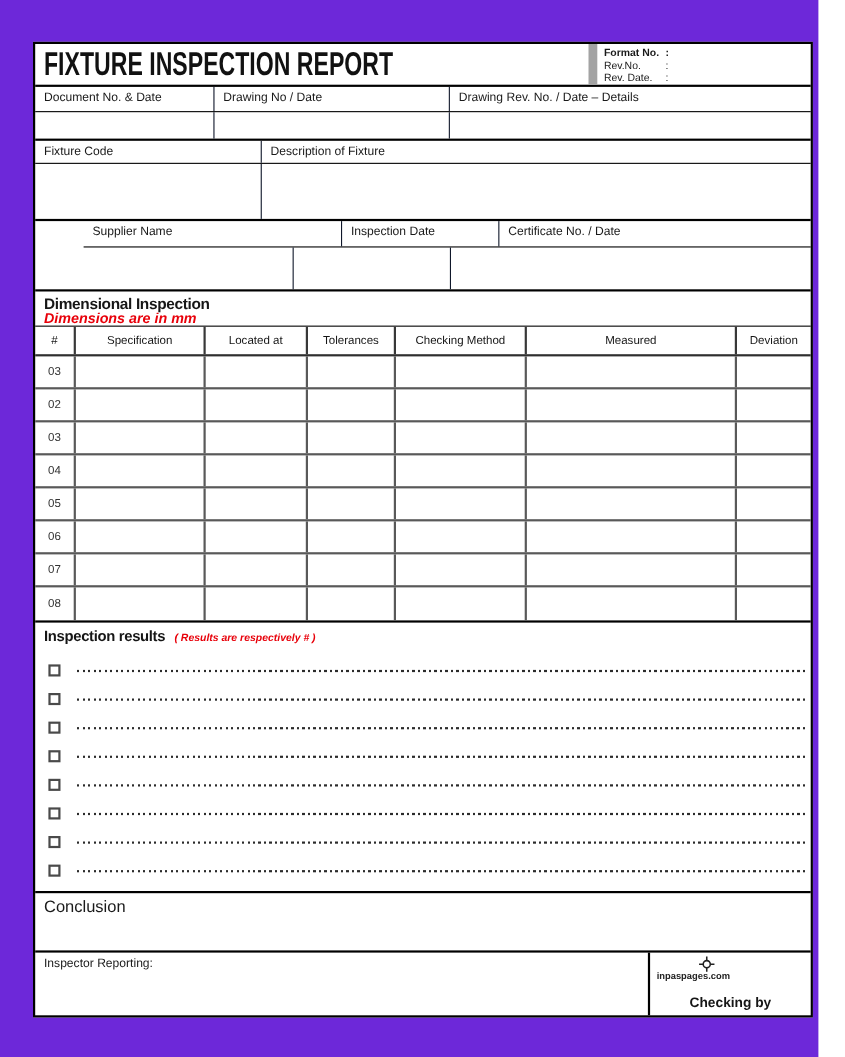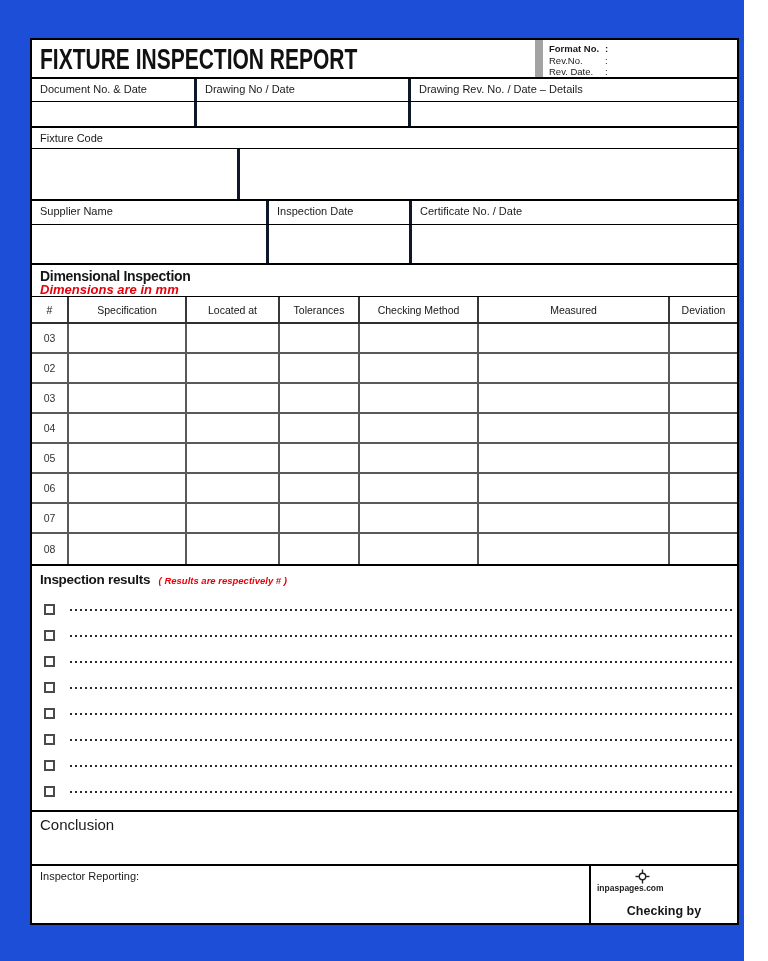--- a/index.html
+++ b/index.html
@@ -1,42 +1,42 @@
 <!DOCTYPE html>
 <html><head>
 <meta charset="utf-8">
 <style>
   * { margin:0; padding:0; box-sizing:border-box; }
   body { background:#fff; font-family:"Liberation Sans","DejaVu Sans",sans-serif; color:#111; }
-  .page { position:relative; width:744px; height:961px; background:#1d4ed8;text-decoration:underline; }
+  .page { position:relative; width:744px; height:961px; background:#6d28d9;text-decoration:underline; }
   .doc { position:absolute; left:30px; top:38px; width:709px; height:887px;
          border:2px solid #000; display:flex; flex-direction:column; background:#fff; }
 
   
   .hdr-row { height:39px; display:flex; border-bottom:2px solid #000; }
   .title-cell { flex:1; display:flex; align-items:center; padding-left:8px; overflow:hidden; }
   .report-title { font-size:30px; font-weight:bold; white-space:nowrap; letter-spacing:0px;
                   transform:scaleX(0.70); transform-origin:left center; }
   .format-box { width:202px; border-left:8px solid #a3a3a3; padding:3px 4px 0 6px;
                 font-size:9.5px; line-height:11.5px; color:#1a1a1a; }
   .fmt-row { display:flex; }
   .fmt-row .lbl { width:56px; }
   .fmt-row.bold { font-weight:bold; }
 
   
   .grid { display:grid; }
   .grid > div { padding:4px 0 0 8px; font-size:11px; color:#1a1a1a; }
-  .grid > div + div { border-left:3px solid #0f172a; }
+  .grid > div + div { border-left:1px solid #0f172a; }
   .lbl-row { border-bottom:1px solid #000; }
   .val-row { border-bottom:2px solid #000; }
   .cols-doc { grid-template-columns:162px 214px 1fr; }
   .cols-fix { grid-template-columns:205px 1fr; }
   .cols-sup { grid-template-columns:234px 143px 1fr; }
   .h23 { height:23px; } .h26 { height:26px; } .h21 { height:21px; }
-  .h52 { height:52px; } .h24 { height:24px; } .h40 { height:40px; }
+  .h52 { height:52px; } .h24 { height:24px;margin-left:44px; } .h40 { height:40px; }
 
   
   .dim-head { height:31px; padding:3px 0 0 8px; }
   .dim-title { font-weight:bold; font-size:14px; letter-spacing:-0.3px; color:#161616; }
   .dim-note { font-size:13px; font-style:italic; font-weight:bold; color:#e8000a; margin-top:-2px; }
   .dim-table { border-top:1px solid #000; border-bottom:2px solid #000; }
   .dim-grid { display:grid; grid-template-columns:35px 118px 93px 80px 119px 191px 1fr; }
   .dim-hrow { height:27px; border-bottom:2px solid #2f2f2f; }
   .dim-hrow > div { display:flex; align-items:center; justify-content:center;
                     font-size:10.5px; color:#161616; }
@@ -99,20 +99,21 @@
       <div>Drawing Rev. No. / Date – Details</div>
     </div>
     <div class="grid cols-doc val-row h26">
       <div></div>
       <div></div>
       <div></div>
     </div>
 
     <div class="grid cols-fix lbl-row h21">
       <div>Fixture Code</div>
+      <div>Description of Fixture</div>
     </div>
     <div class="grid cols-fix val-row h52">
       <div></div>
       <div></div>
     </div>
 
     <div class="grid cols-sup lbl-row h24">
       <div>Supplier Name</div>
       <div>Inspection Date</div>
       <div>Certificate No. / Date</div>

